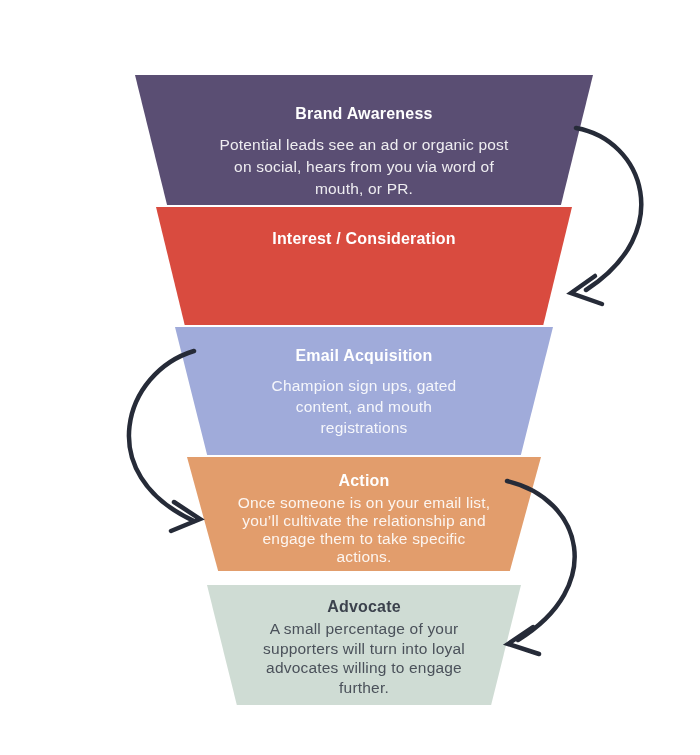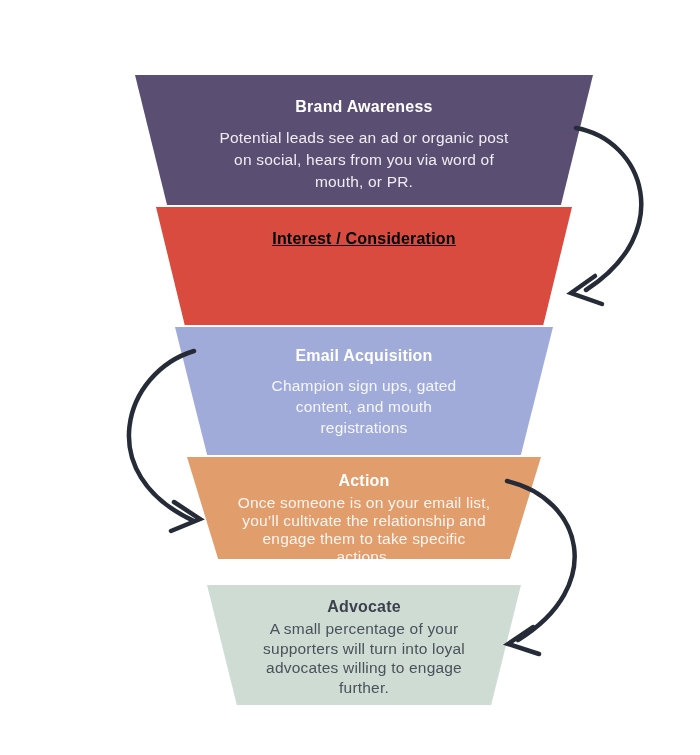--- a/index.html
+++ b/index.html
@@ -30,40 +30,40 @@
   .stage p {
     margin: 0;
     font-size: 15.5px;
     white-space: pre-line;
     opacity: 0.9;
     letter-spacing: 0.2px;
   }
   .stage-0 {
     left: 135px; top: 75px; width: 458px; height: 130px;
     clip-path: polygon(0 0, 100% 0, 93% 100%, 7% 100%);
-    padding-top: 22px;
+    padding-top: 29px;
   }
   .stage-0 p { margin-top: 10px; line-height: 22px; }
 
   .stage-1 {
     left: 156px; top: 207px; width: 416px; height: 118px;
     clip-path: polygon(0 0, 100% 0, 93.1% 100%, 6.9% 100%);
     padding-top: 22px;
   }
   .stage-1 p { margin-top: 7px; line-height: 22px; }
 
   .stage-2 {
     left: 175px; top: 327px; width: 378px; height: 128px;
     clip-path: polygon(0 0, 100% 0, 91.5% 100%, 8.5% 100%);
     padding-top: 19px;
   }
   .stage-2 p { margin-top: 9px; line-height: 21px; }
 
   .stage-3 {
-    left: 187px; top: 457px; width: 354px; height: 102px;
+    left: 187px; top: 457px; width: 354px; height: 114px;
     clip-path: polygon(0 0, 100% 0, 91.2% 100%, 8.8% 100%);
     padding-top: 14px;
   }
   .stage-3 p { margin-top: 3px; line-height: 18px; }
 
   .stage-4 {
     left: 207px; top: 585px; width: 314px; height: 120px;
     clip-path: polygon(0 0, 100% 0, 90.5% 100%, 9.5% 100%);
     padding-top: 12px;
   }
@@ -88,21 +88,21 @@
 
 <div class="canvas">
 
   <div class="stage stage-0" style="background: rgb(90, 78, 115); color: rgb(255, 255, 255);">
     <h3>Brand Awareness</h3>
     <p>Potential leads see an ad or organic post
 on social, hears from you via word of
 mouth, or PR.</p>
   </div>
 
-  <div class="stage stage-1" style="background: rgb(217, 75, 63); color: #000000; text-decoration: underline;">
+  <div class="stage stage-1" style="background: rgb(217, 75, 63); color: #ffffff;">
     <h3>Interest / Consideration</h3>
   </div>
 
   <div class="stage stage-2" style="background: rgb(160, 171, 218); color: rgb(255, 255, 255);">
     <h3>Email Acquisition</h3>
     <p>Champion sign ups, gated
 content, and mouth
 registrations</p>
   </div>
 

